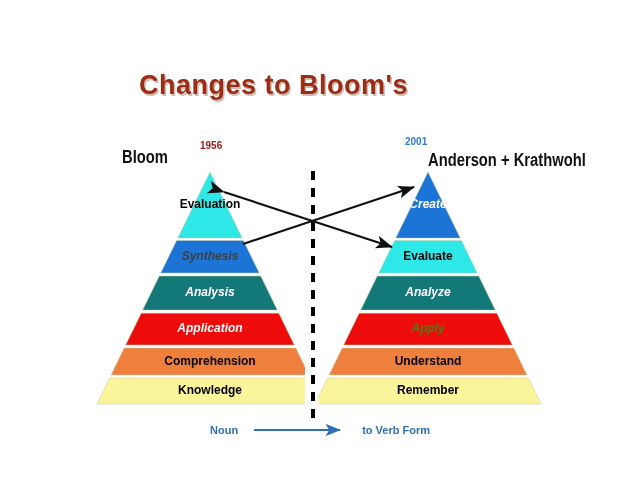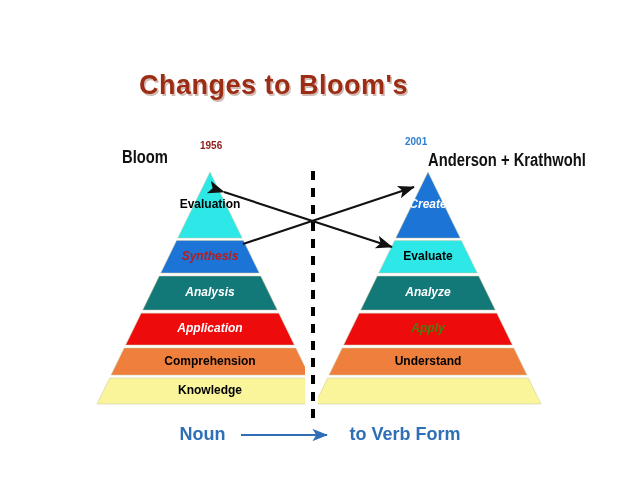--- a/index.html
+++ b/index.html
@@ -115,21 +115,21 @@
     left: 0;
     top: 424px;
     width: 640px;
     display: flex;
     justify-content: center;
     align-items: center;
     gap: 14px;
   }
   .legend-text {
     font-family: "Liberation Sans Narrow", "Liberation Sans", sans-serif;
-    font-size: 18px;
+    font-size: 11px;
     font-weight: bold;
     color: #2e6fb7;
     white-space: nowrap;
     text-align: center;
   }
   #legend-arrow { width: 96px; height: 12px; }
 </style>
 </head>
 <body>
 
@@ -149,21 +149,21 @@
           <polygon points="115,0 115,0 147.2,66.08000000000001 82.8,66.08000000000001" fill="#2ee8e8" stroke="#c8c8a0" stroke-width="0.5"></polygon>
           <polygon points="81.65,68.44 148.35,68.44 164.22,101.008 65.78,101.008" fill="#1b74d6" stroke="#c8c8a0" stroke-width="0.5"></polygon>
           <polygon points="64.285,104.07600000000001 165.715,104.07600000000001 182.27499999999998,138.06 47.72500000000001,138.06" fill="#127878" stroke="#c8c8a0" stroke-width="0.5"></polygon>
           <polygon points="46.230000000000004,141.128 183.76999999999998,141.128 199.29500000000002,172.988 30.705,172.988" fill="#ee0b0b" stroke="#c8c8a0" stroke-width="0.5"></polygon>
           <polygon points="29.209999999999994,176.056 200.79000000000002,176.056 213.89999999999998,202.96 16.10000000000001,202.96" fill="#ef7f3c" stroke="#c8c8a0" stroke-width="0.5"></polygon>
           <polygon points="14.605000000000004,206.028 215.39499999999998,206.028 228.04500000000002,231.988 1.9549999999999983,231.988" fill="#faf49a" stroke="#c8c8a0" stroke-width="0.5"></polygon>
           <rect x="218" y="0" width="20" height="236" fill="#ffffff"></rect>
         </svg>
       </div>
       <div class="band-label lbl-dark" style="top: 25.04px; color: rgb(0, 0, 0);">Evaluation</div>
-      <div class="band-label lbl-light" style="top: 76.724px; color: #b91c1c;">Synthesis</div>
+      <div class="band-label lbl-light" style="top: 76.724px; color: #404040;">Synthesis</div>
       <div class="band-label lbl-light" style="top: 113.068px; color: rgb(255, 255, 255);">Analysis</div>
       <div class="band-label lbl-light" style="top: 149.058px; color: rgb(255, 255, 255);">Application</div>
       <div class="band-label lbl-dark" style="top: 181.508px; color: rgb(0, 0, 0);">Comprehension</div>
       <div class="band-label lbl-dark" style="top: 211.008px; color: rgb(0, 0, 0);">Knowledge</div>
     </div>
   <div class="pyramid" id="pyramid-right">
       <div class="band">
         <svg viewBox="0 0 230 236">
           <polygon points="115,0 115,0 147.2,66.08000000000001 82.8,66.08000000000001" fill="#1b74d6" stroke="#c8c8a0" stroke-width="0.5"></polygon>
           <polygon points="81.65,68.44 148.35,68.44 164.22,101.008 65.78,101.008" fill="#2ee8e8" stroke="#c8c8a0" stroke-width="0.5"></polygon>
@@ -172,20 +172,21 @@
           <polygon points="29.209999999999994,176.056 200.79000000000002,176.056 213.89999999999998,202.96 16.10000000000001,202.96" fill="#ef7f3c" stroke="#c8c8a0" stroke-width="0.5"></polygon>
           <polygon points="14.605000000000004,206.028 215.39499999999998,206.028 228.04500000000002,231.988 1.9549999999999983,231.988" fill="#faf49a" stroke="#c8c8a0" stroke-width="0.5"></polygon>
           <rect x="-8" y="0" width="13" height="236" fill="#ffffff"></rect>
         </svg>
       </div>
       <div class="band-label lbl-light" style="top: 25.04px; color: rgb(255, 255, 255);">Create</div>
       <div class="band-label lbl-dark" style="top: 76.724px; color: rgb(0, 0, 0);">Evaluate</div>
       <div class="band-label lbl-light" style="top: 113.068px; color: rgb(255, 255, 255);">Analyze</div>
       <div class="band-label lbl-light" style="top: 149.058px; color: #4d7c0f;">Apply</div>
       <div class="band-label lbl-dark" style="top: 181.508px; color: rgb(0, 0, 0);">Understand</div>
+      <div class="band-label lbl-dark" style="top: 211.008px; color: rgb(0, 0, 0);">Remember</div>
     </div>
 
   <div id="divider"></div>
 
   <svg id="arrows" viewBox="0 0 640 479">
     <defs>
       <marker id="ah" markerWidth="9" markerHeight="9" refX="7.6" refY="3.1" orient="auto" markerUnits="strokeWidth">
         <path d="M0,0 L8,3.1 L0,6.2 L1.9,3.1 Z" fill="#111111"></path>
       </marker>
     </defs>

